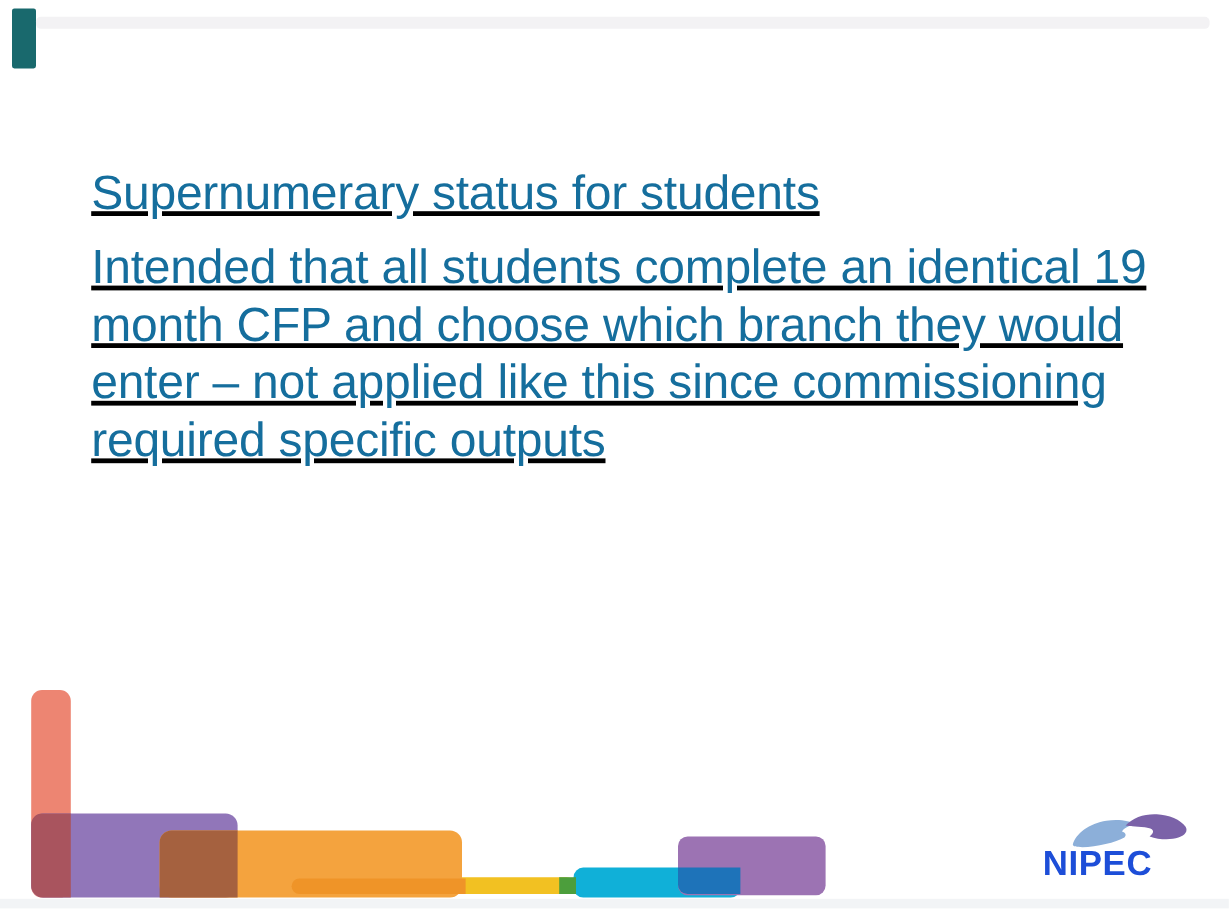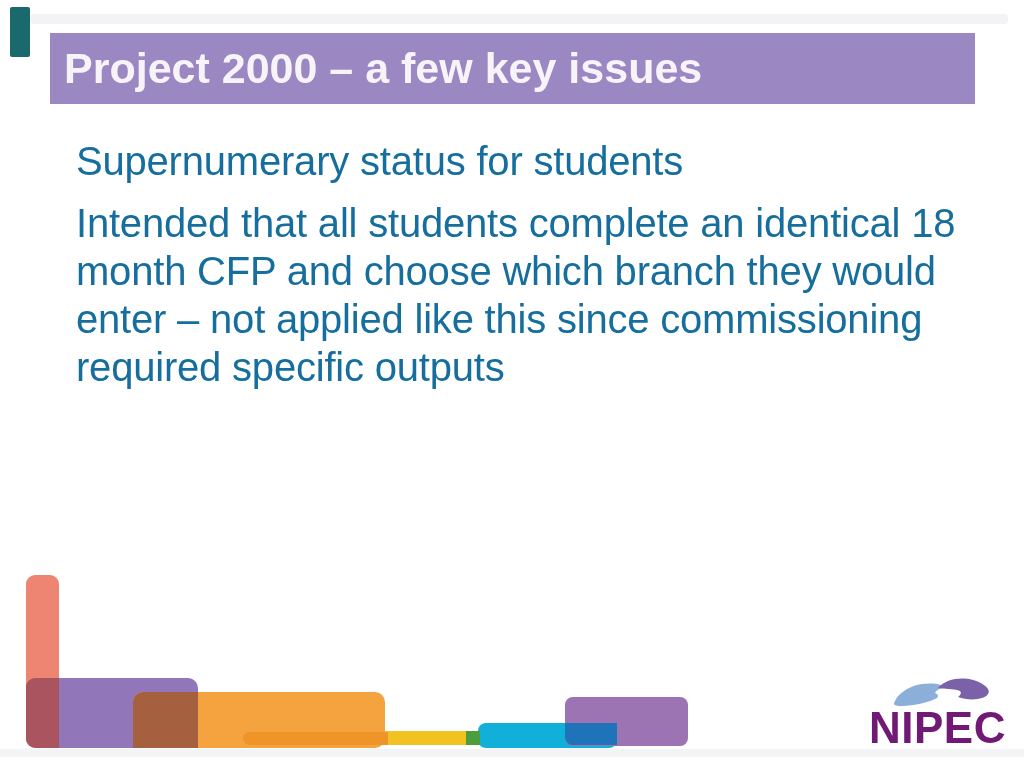--- a/index.html
+++ b/index.html
@@ -13,58 +13,55 @@
   .edge-top{position:absolute;left:30px;top:14px;width:978px;height:10px;
        background:#f3f2f4;border-radius:4px;}
   .edge-bottom{position:absolute;left:0;top:749px;width:1024px;height:8px;
        background:#f2f4f6;}
 
   .banner{position:absolute;left:50px;top:33px;width:925px;height:71px;
        background:#9b87c2;}
   .banner .title{display:block;padding-left:14px;line-height:71px;
        font-size:43px;font-weight:bold;color:#f7f4f9;letter-spacing:0;}
 
-  .body-text{position:absolute;left:76px;top:137px;width:900px;}
+  .body-text{position:absolute;left:76px;top:137px;width:900px;text-decoration:underline;}
   .body-text p{margin:0 0 14px 0;font-size:40px;line-height:48px;
        color:#156e9d;letter-spacing:-0.2px;white-space:pre-line;}
 
   .decor{position:absolute;left:0;top:0;width:1024px;height:768px;pointer-events:none;}
   .bar{position:absolute;}
   .bar-salmon{left:26px;top:575px;width:33px;height:173px;background:#ed8572;border-radius:9px;}
   .bar-purple{left:26px;top:678px;width:172px;height:70px;background:#9176b9;border-radius:10px;}
   .ov-maroon{left:26px;top:678px;width:33px;height:70px;background:#a9545e;border-radius:9px 0 0 10px;}
   .bar-yellow{left:243px;top:731px;width:236px;height:14px;background:#f2c122;border-radius:7px;}
   .bar-orange{left:133px;top:692px;width:252px;height:56px;background:#f4a33e;border-radius:10px;}
   .ov-brown{left:133px;top:692px;width:65px;height:56px;background:#a5613f;border-radius:10px 0 0 0;}
   .ov-deeporange{left:243px;top:732px;width:145px;height:13px;background:#ef9428;border-radius:7px 0 0 7px;}
   .bar-cyan{left:478px;top:723px;width:139px;height:25px;background:#10b0d8;border-radius:8px;}
   .ov-green{left:466px;top:731px;width:14px;height:14px;background:#4c9e3c;}
   .bar-purpleblock{left:565px;top:697px;width:123px;height:49px;background:#9c73b3;border-radius:8px;}
   .ov-darkblue{left:565px;top:723px;width:52px;height:22px;background:#1e73b9;border-radius:0 0 0 8px;}
 
   .logo{position:absolute;left:860px;top:670px;width:160px;height:90px;}
   .logo svg{position:absolute;left:26px;top:5px;}
-  .logo .wordmark{position:absolute;left:9px;top:36px;font-size:44px;font-weight:bold;
-       color:#701a75;letter-spacing:0.5px;line-height:1;}
+  .logo .wordmark{position:absolute;left:9px;top:36px;font-size:29px;font-weight:bold;
+       color:#1d4ed8;letter-spacing:0.5px;line-height:1;}
 </style>
 </head>
 <body>
 
 <div class="slide">
 
   <div class="corner-mark"></div>
   <div class="edge-top"></div>
 
-  <div class="banner">
-    <span class="title">Project 2000 – a few key issues</span>
-  </div>
 
   <div class="body-text">
     <p>Supernumerary status for students</p>
-    <p>Intended that all students complete an identical 18
+    <p>Intended that all students complete an identical 19
 month CFP and choose which branch they would
 enter – not applied like this since commissioning
 required specific outputs</p>
   </div>
 
   <div class="decor">
     <div class="bar bar-salmon"></div>
     <div class="bar bar-purple"></div>
     <div class="bar ov-maroon"></div>
     <div class="bar bar-yellow"></div>

